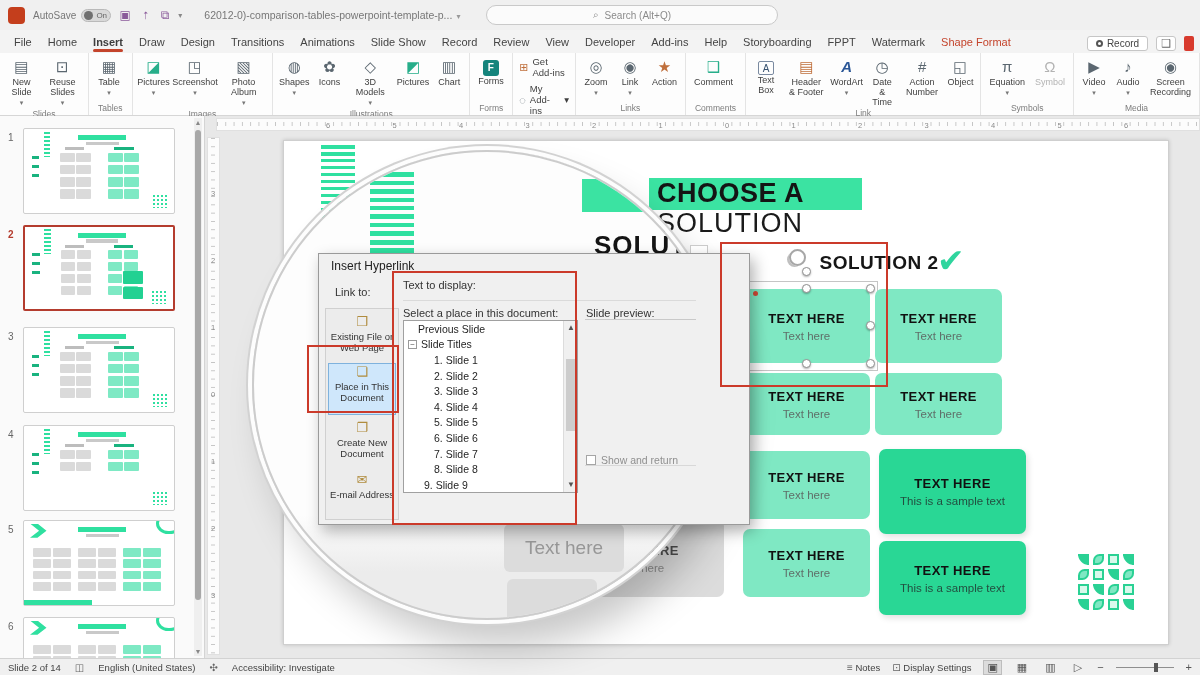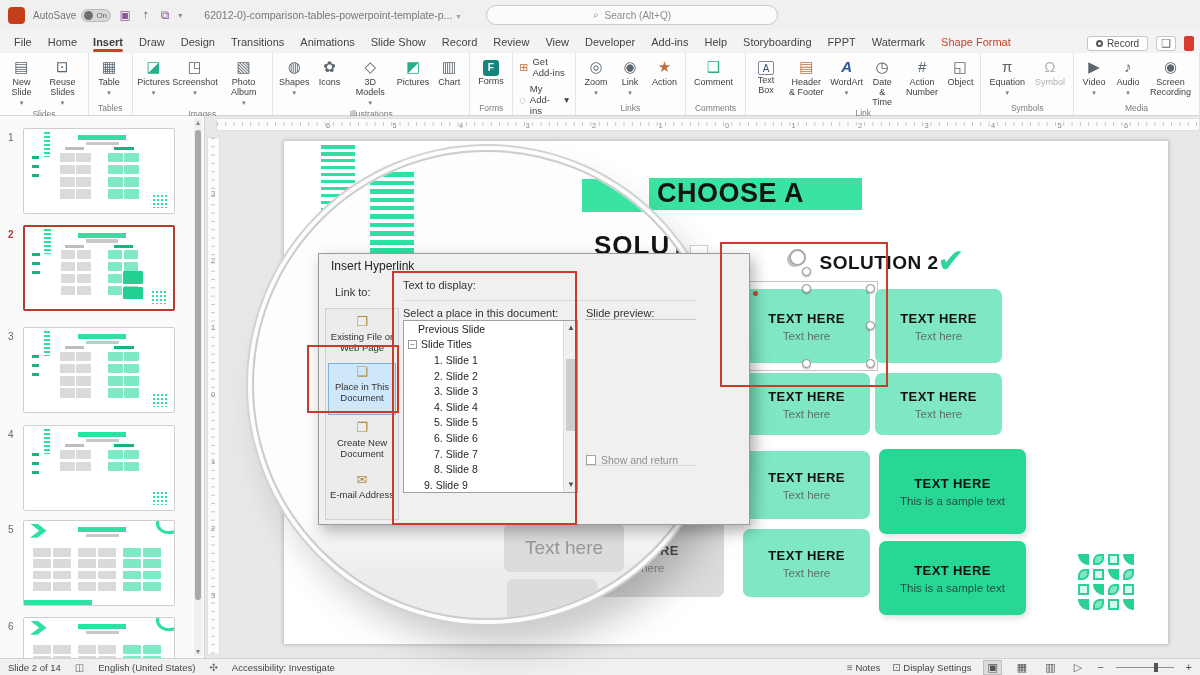--- a/index.html
+++ b/index.html
@@ -597,20 +597,21 @@
         <span class="rnum" style="top: 252px; left: 3px;">0</span>
         <span class="rnum" style="top: 319px; left: 3px;">1</span>
         <span class="rnum" style="top: 386px; left: 3px;">2</span>
         <span class="rnum" style="top: 453px; left: 3px;">3</span>
       </div>
 
     <div class="slide" id="slide">
       <div class="stripesA"></div>
       <div class="title-bar-green"></div>
       <div class="title1">CHOOSE A</div>
+      <div class="title2">SOLUTION</div>
       <div class="rot-deco"></div>
       <div class="sol2-wrap">SOLUTION 2</div>
       <div class="bigcheck">✔</div>
       <div id="boxes-host">
           <div class="sbox light" style="left: 459px; top: 148px; width: 127px; height: 74px;">
             <div class="bt">TEXT HERE</div>
             <div class="bs">Text here</div>
             <div class="sel-frame"></div>
             <div class="hnd" style="left: -5px; top: -5px;"></div>
             <div class="hnd" style="left: 58.5px; top: -5px;"></div>

